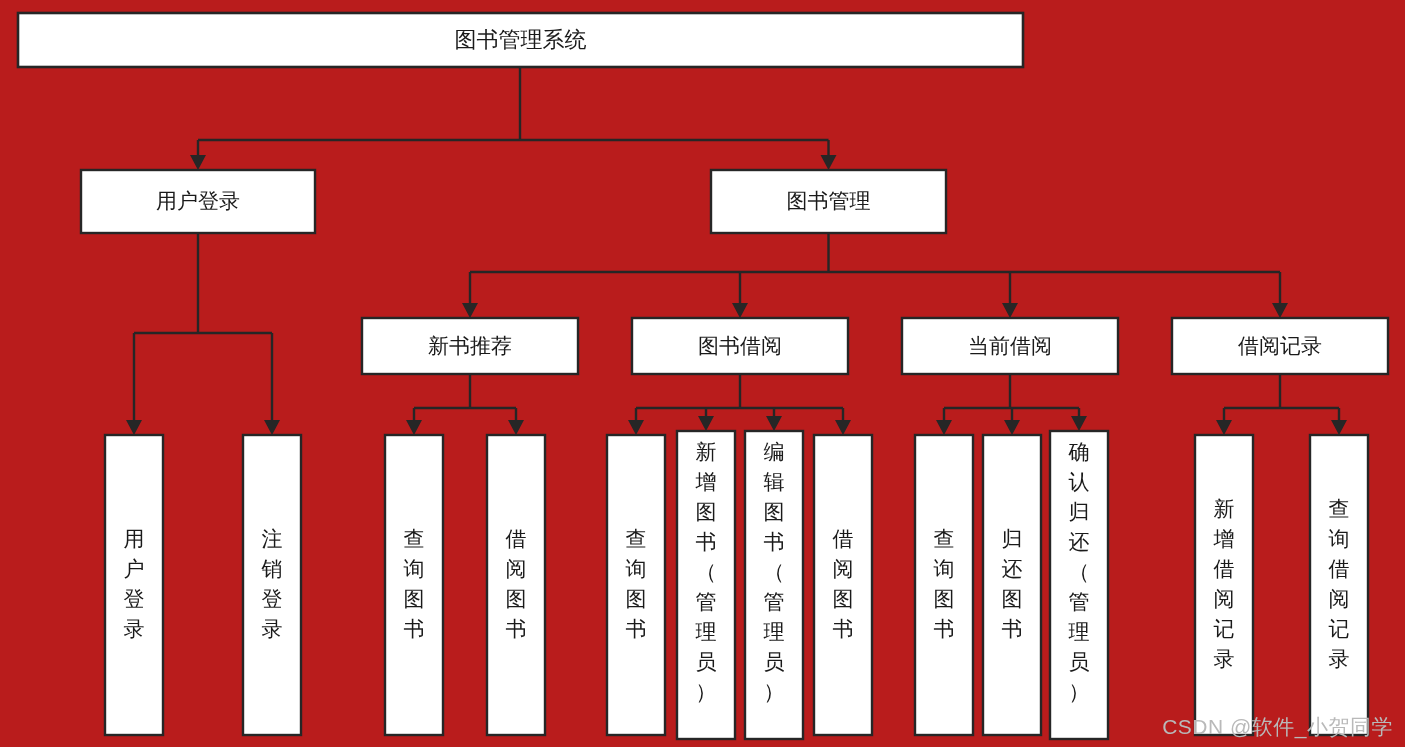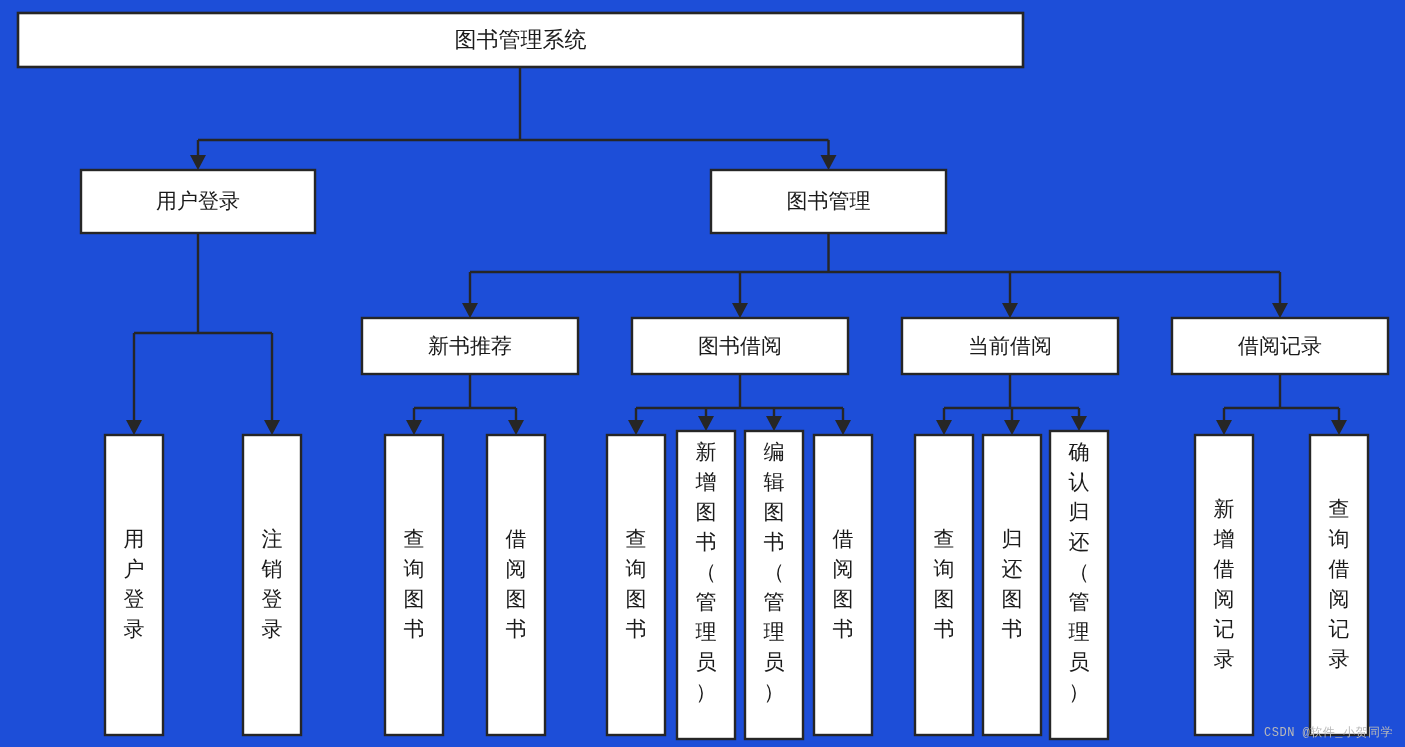--- a/index.html
+++ b/index.html
@@ -8,21 +8,21 @@
     padding: 0;
     background: #ffffff;
   }
   body {
     font-family: "Liberation Sans", "DejaVu Sans", sans-serif;
   }
   #diagram-root {
     position: relative;
     width: 1405px;
     height: 747px;
-    background: #1d4ed8;
+    background: #b91c1c;
     overflow: hidden;
   }
   svg#flow {
     position: absolute;
     left: 0;
     top: 0;
     width: 1405px;
     height: 747px;
   }
   .node-box {
@@ -54,22 +54,22 @@
     fill: #1a1a1a;
     font-family: "Liberation Sans", "DejaVu Sans", sans-serif;
     font-size: 21px;
     text-anchor: middle;
     white-space: pre;
   }
   .watermark {
     position: absolute;
     right: 12px;
     bottom: 6px;
-    font-family: Liberation Mono, monospace;
-    font-size: 12px;
+    font-family: Liberation Sans, sans-serif;
+    font-size: 21px;
     color: #b9b9b9;
     letter-spacing: 0.5px;
     user-select: none;
     pointer-events: none;
   }
 </style>
 </head>
 <body>
 
 <div id="diagram-root">

